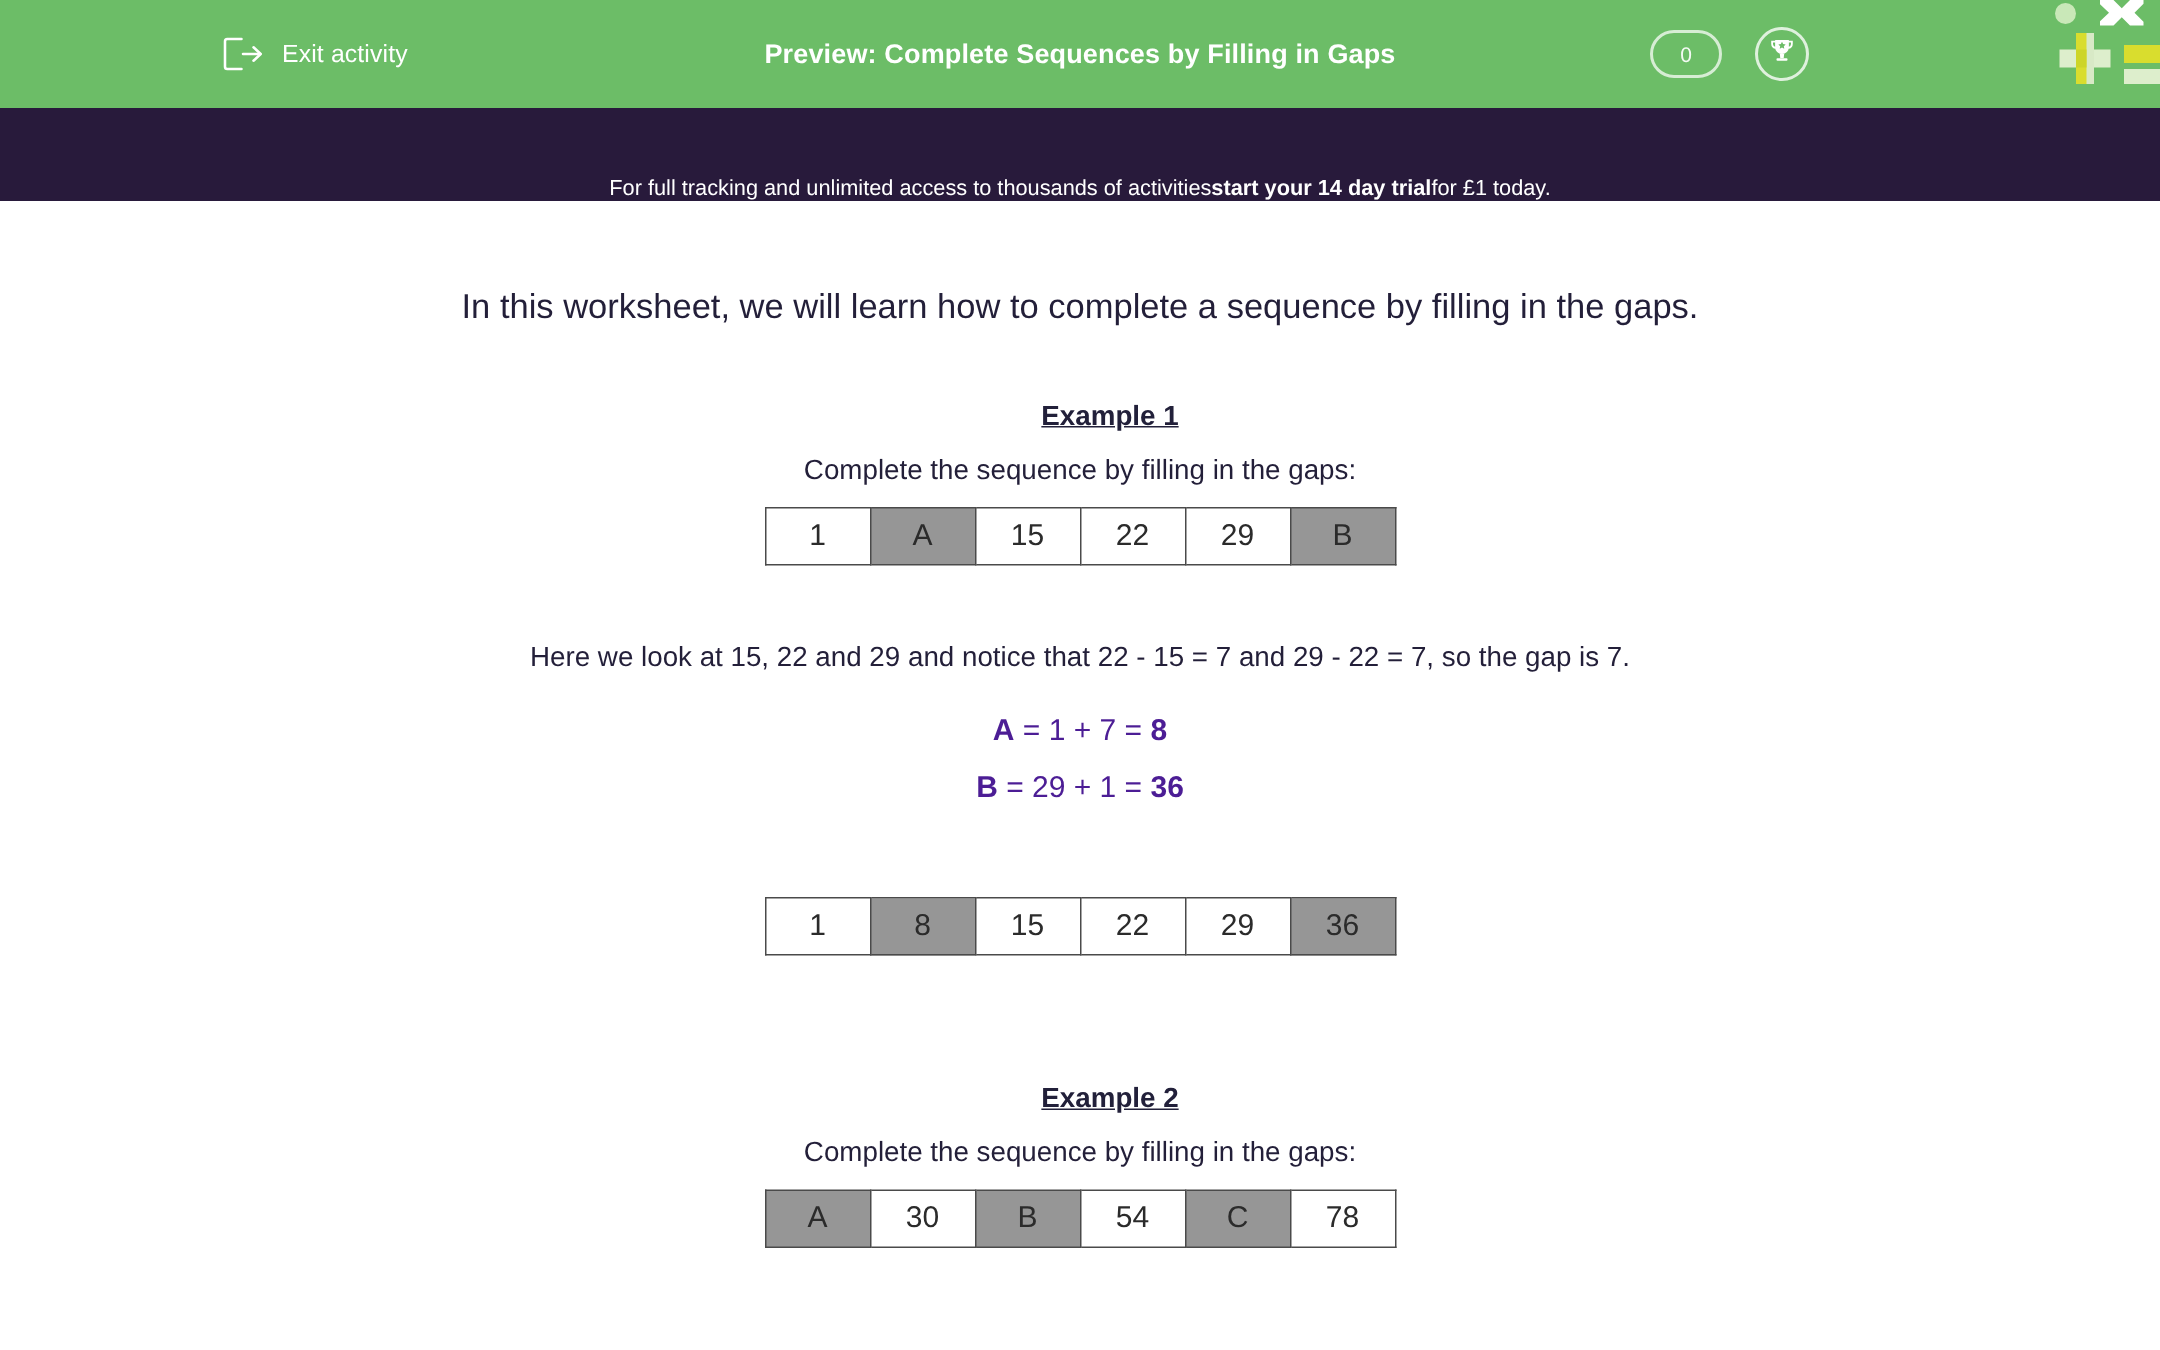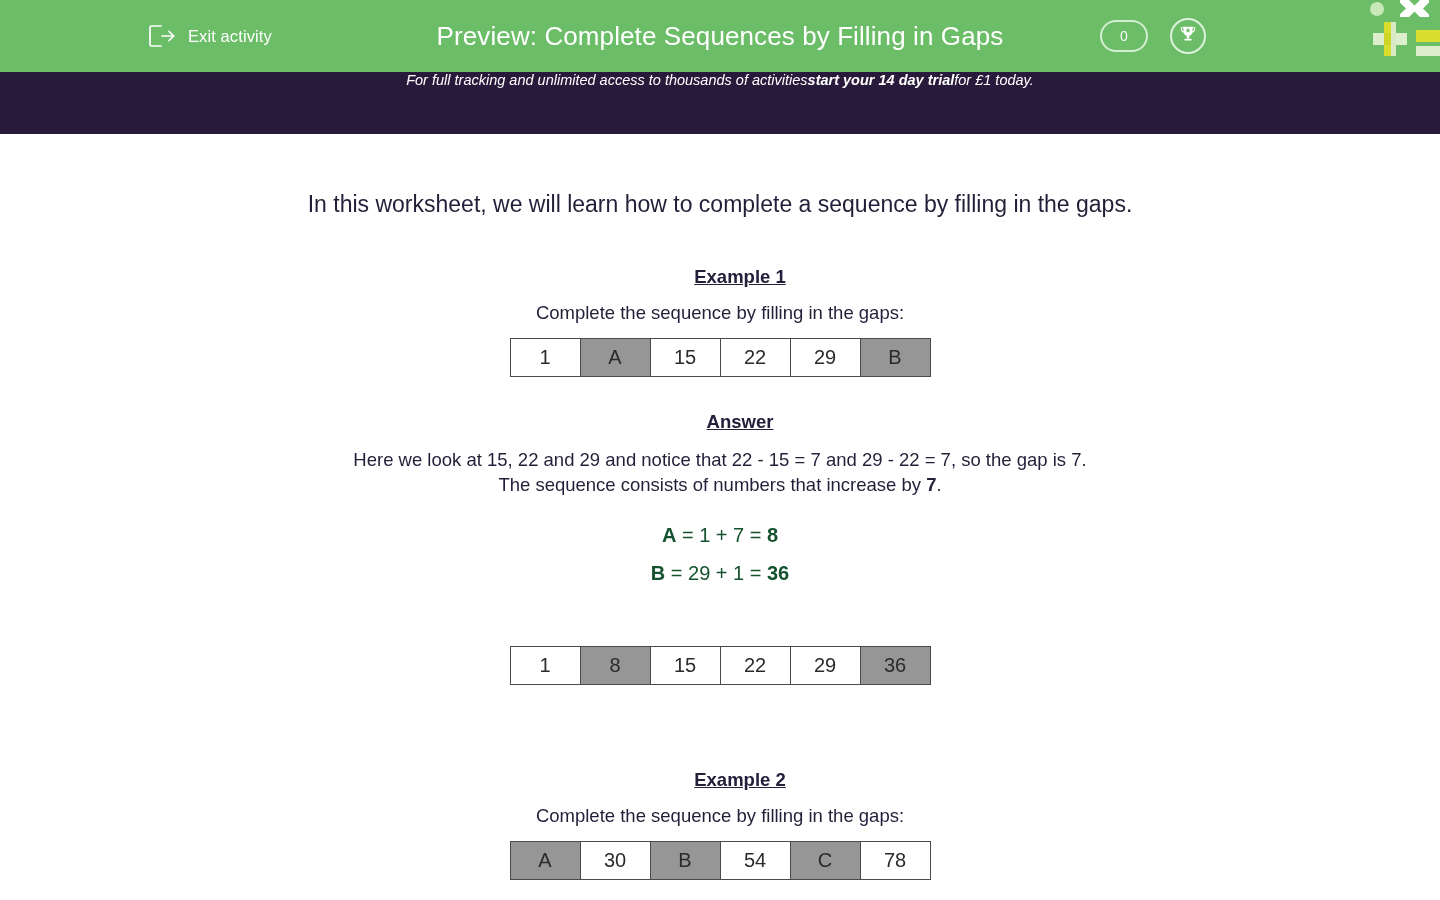--- a/index.html
+++ b/index.html
@@ -44,22 +44,22 @@
   }
   .header-title {
     position: absolute;
     left: 0;
     right: 0;
     top: 0;
     height: 72px;
     line-height: 72px;
     text-align: center;
     color: #ffffff;
-    font-size: 26px;
-    font-weight: 400;
+    font-size: 18px;
+    font-weight: 700;
     letter-spacing: .1px;
     pointer-events: none;
   }
   .header-right {
     position: absolute;
     right: 234px;
     top: 0;
     height: 72px;
     display: flex;
     align-items: center;
@@ -96,25 +96,24 @@
     width: 80px;
     height: 60px;
   }
 
   
   .trial-banner {
     width: 1440px;
     height: 62px;
     background: #281a3b;
     display: flex;
-    align-items: flex-start;
+    align-items: flex-end;
     justify-content: center;
     color: #ffffff;
     font-size: 14.5px;
-    font-style: italic;
   }
   .trial-banner .bold { font-weight: bold; }
   .trial-banner .pre, .trial-banner .post { font-weight: 400; }
 
   
   .worksheet {
     width: 1440px;
     padding-top: 56px;
     color: #22203a;
     text-align: center;
@@ -136,21 +135,21 @@
     color: #231f39;
   }
   .line {
     font-size: 18.5px;
     color: #231f39;
     line-height: 1.38;
   }
   .line b { font-weight: bold; }
   .eq {
     font-size: 20px;
-    color: #14532d;
+    color: #4c1d95;
     line-height: 1.5;
   }
   .eq b { font-weight: bold; }
 
   
   .seq-table {
     margin: 0 auto;
     border-collapse: collapse;
     border: 1px solid #4a4a4a;
     table-layout: fixed;
@@ -253,26 +252,22 @@
           <td>15</td>
           <td>22</td>
           <td>29</td>
           <td class="gap">B</td>
         </tr>
     </tbody>
   </table>
 
   <div class="sp-34"></div>
 
-  <div class="section-heading">Answer</div>
   <div class="sp-14"></div>
   <div class="line">Here we look at 15, 22 and 29 and notice that 22 - 15 = 7 and 29 - 22 = 7, so the gap is 7.</div>
-  <div class="line">
-    <span>The sequence consists of numbers that increase by </span><b>7</b><span>.</span>
-  </div>
 
   <div class="sp-22"></div>
 
   <div class="eq">
     <b>A</b><span> = 1 + 7 = </span><b>8</b>
   </div>
   <div class="sp-8"></div>
   <div class="eq">
     <b>B</b><span> = 29 + 1 = </span><b>36</b>
   </div>

